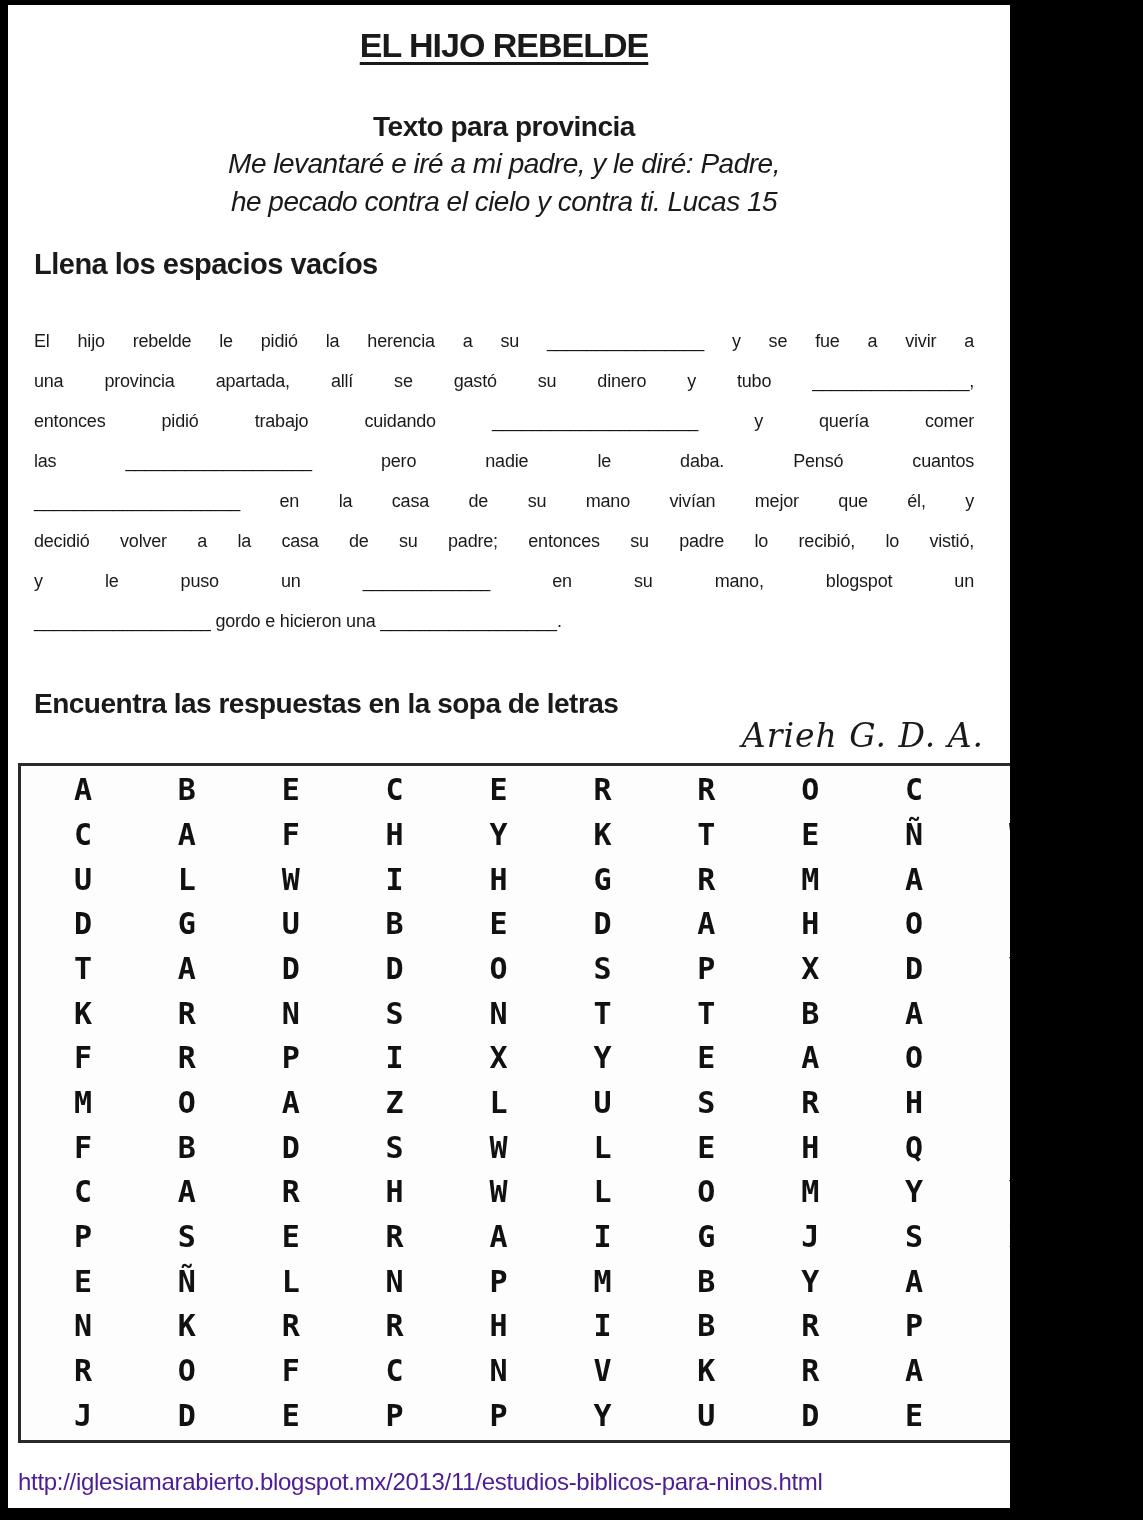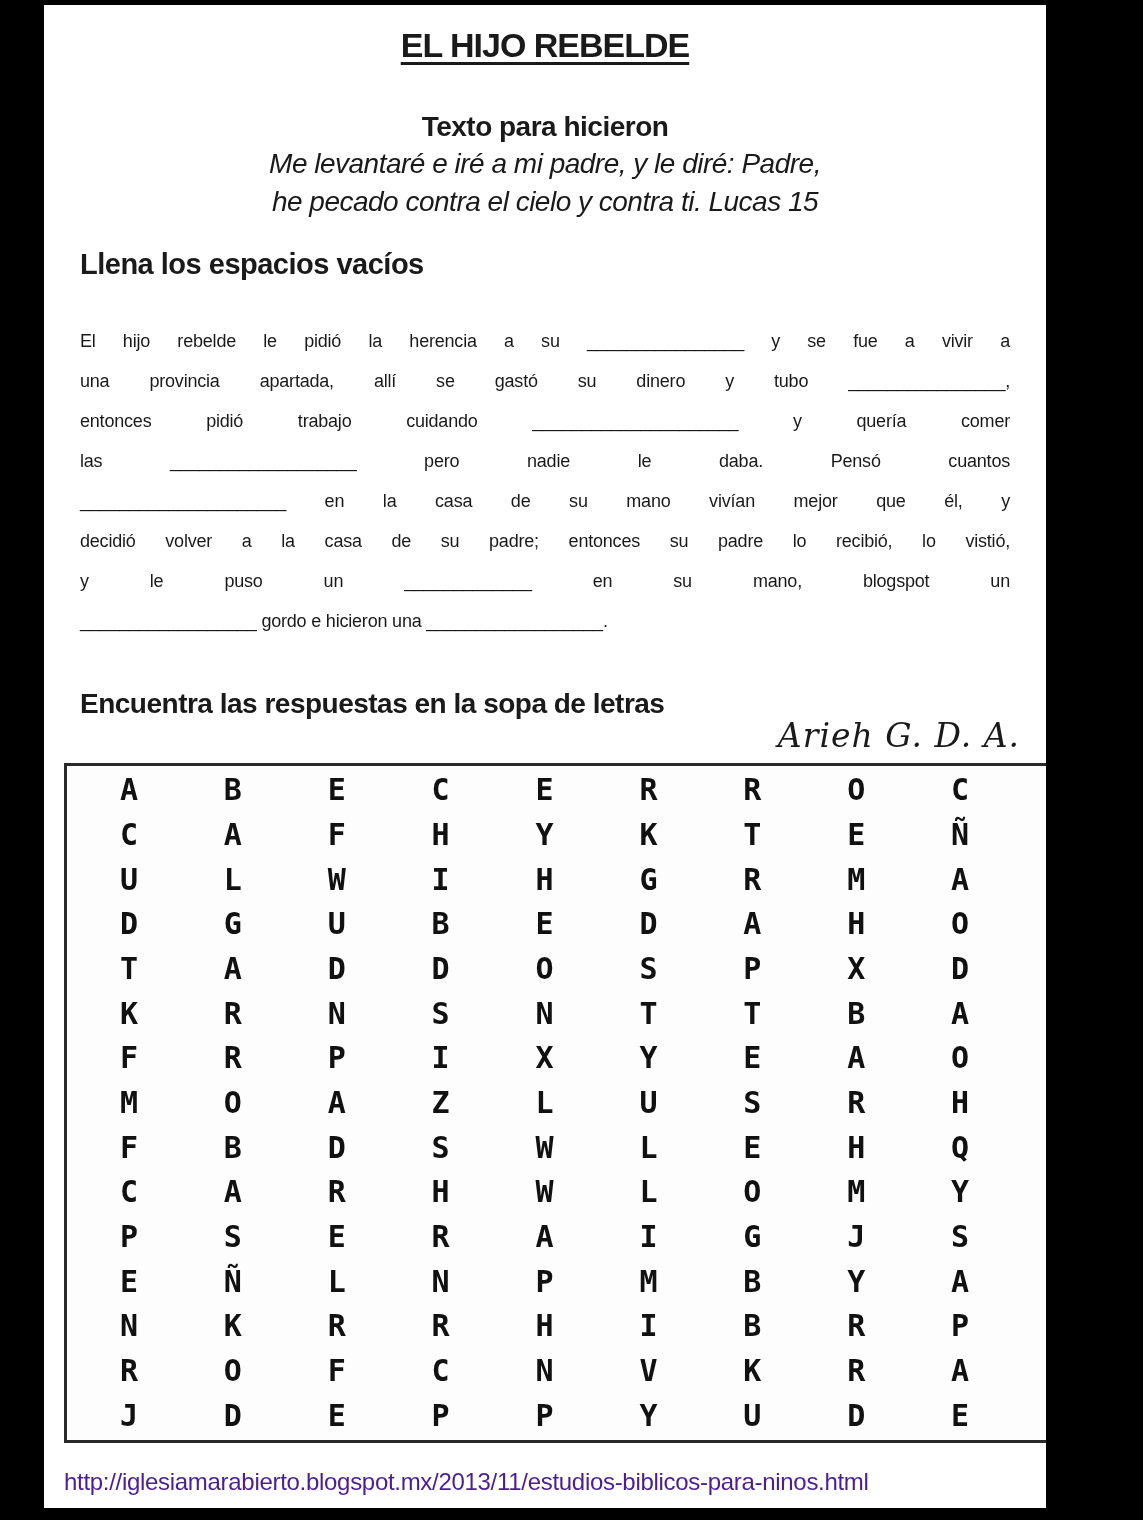--- a/index.html
+++ b/index.html
@@ -5,25 +5,24 @@
   * { box-sizing: border-box; }
   html, body { margin: 0; padding: 0; background: #000; }
   .page {
     width: 1018px;
     height: 1520px;
     background: #ffffff;
     border-left: 8px solid #000;
     border-right: 8px solid #000;
     border-top: 5px solid #000;
     border-bottom: 12px solid #000;
-    padding: 8px 22px 0 22px;
+    padding: 8px 22px 0 12px;
     overflow: hidden;
     font-family: "Liberation Sans", sans-serif;
     color: #1a1a1a;
-    margin-left: 36px;
   }
   .title {
     margin: 10px 0 0 0;
     text-align: center;
     font-size: 34px;
     line-height: 44px;
     font-weight: bold;
     letter-spacing: -1px;
     text-decoration: underline;
     text-decoration-thickness: 3px;
@@ -110,21 +109,21 @@
   }
 </style>
 </head>
 <body>
 
 <div class="page">
 
   <h1 class="title">EL HIJO REBELDE</h1>
 
   <div class="mem-block">
-    <div class="mem-heading">Texto para hicieron</div>
+    <div class="mem-heading">Texto para provincia</div>
     <div class="mem-verse">Me levantaré e iré a mi padre, y le diré: Padre,</div>
     <div class="mem-verse">he pecado contra el cielo y contra ti. Lucas 15</div>
   </div>
 
   <div class="fill-heading">Llena los espacios vacíos</div>
 
   <div class="fill-para">
     <div class="fill-line">El hijo rebelde le pidió la herencia a su ________________ y se fue a vivir a</div>
     <div class="fill-line">una provincia apartada, allí se gastó su dinero y tubo ________________,</div>
     <div class="fill-line">entonces pidió trabajo cuidando _____________________ y quería comer</div>

